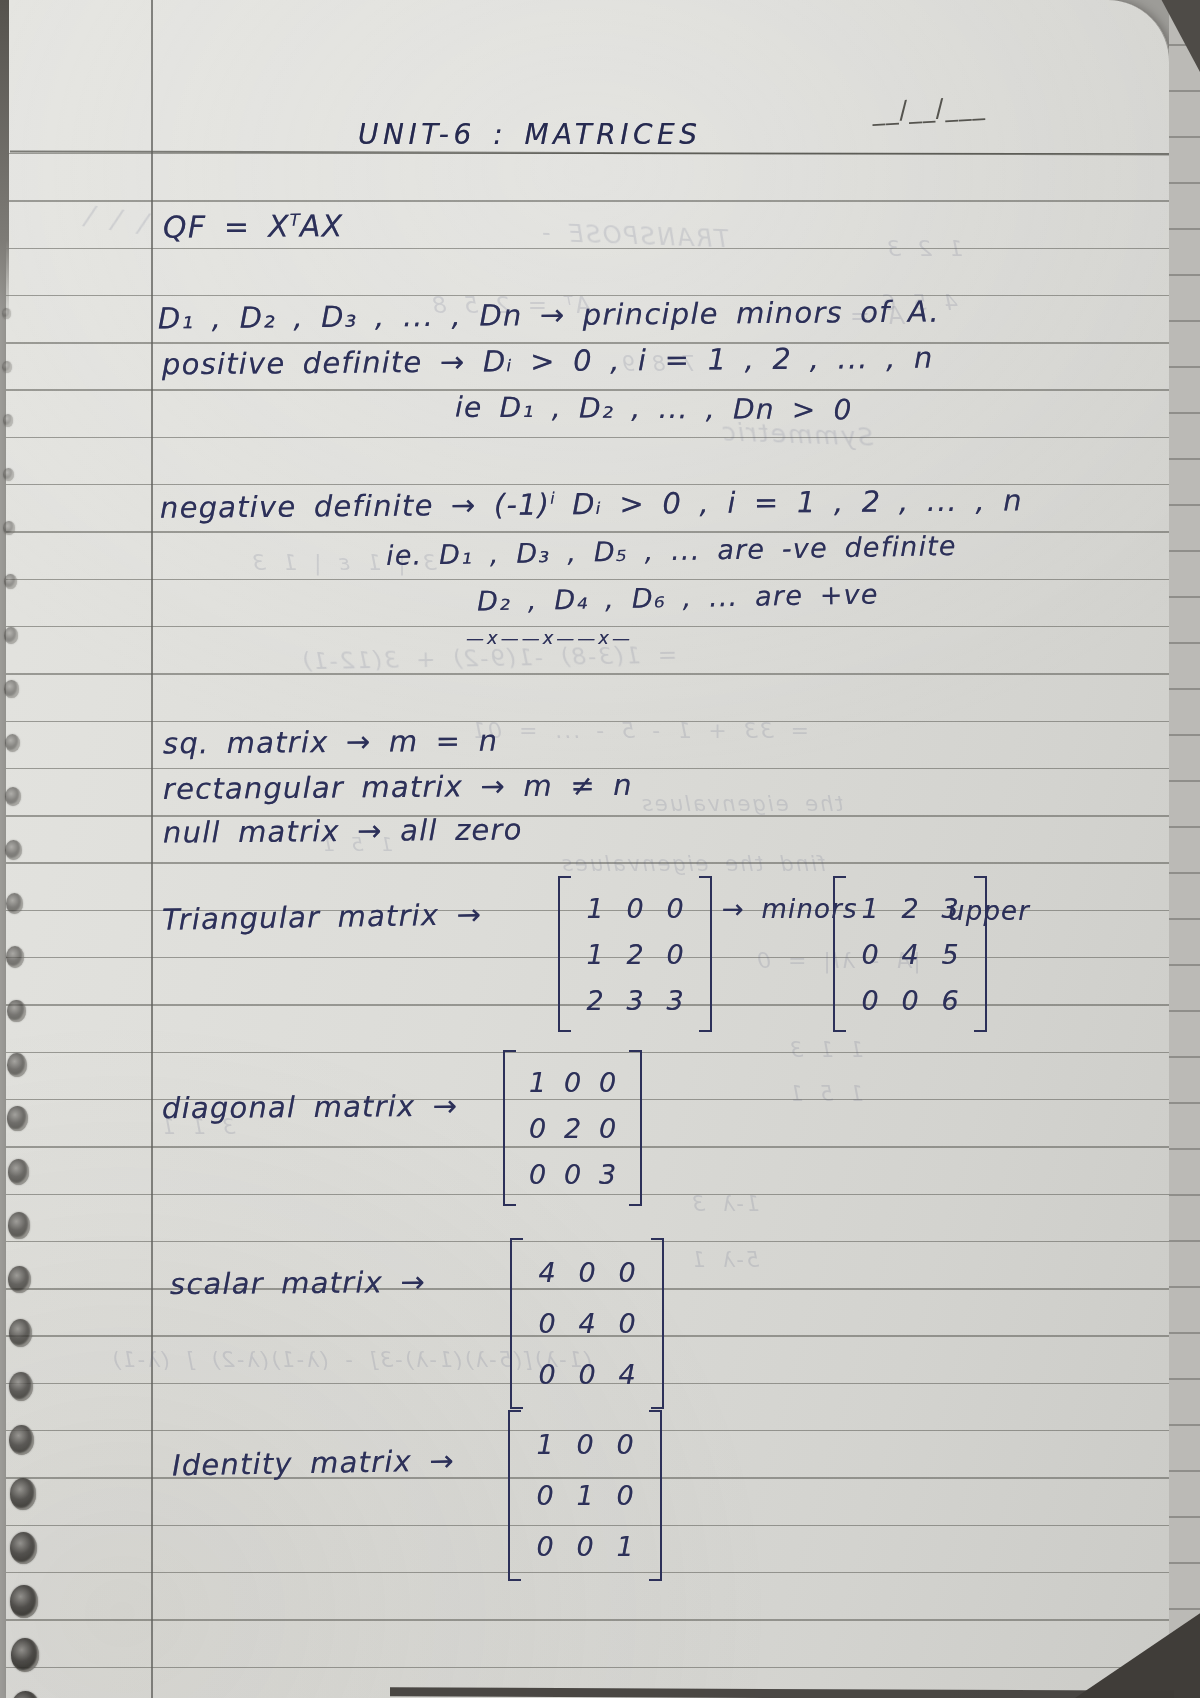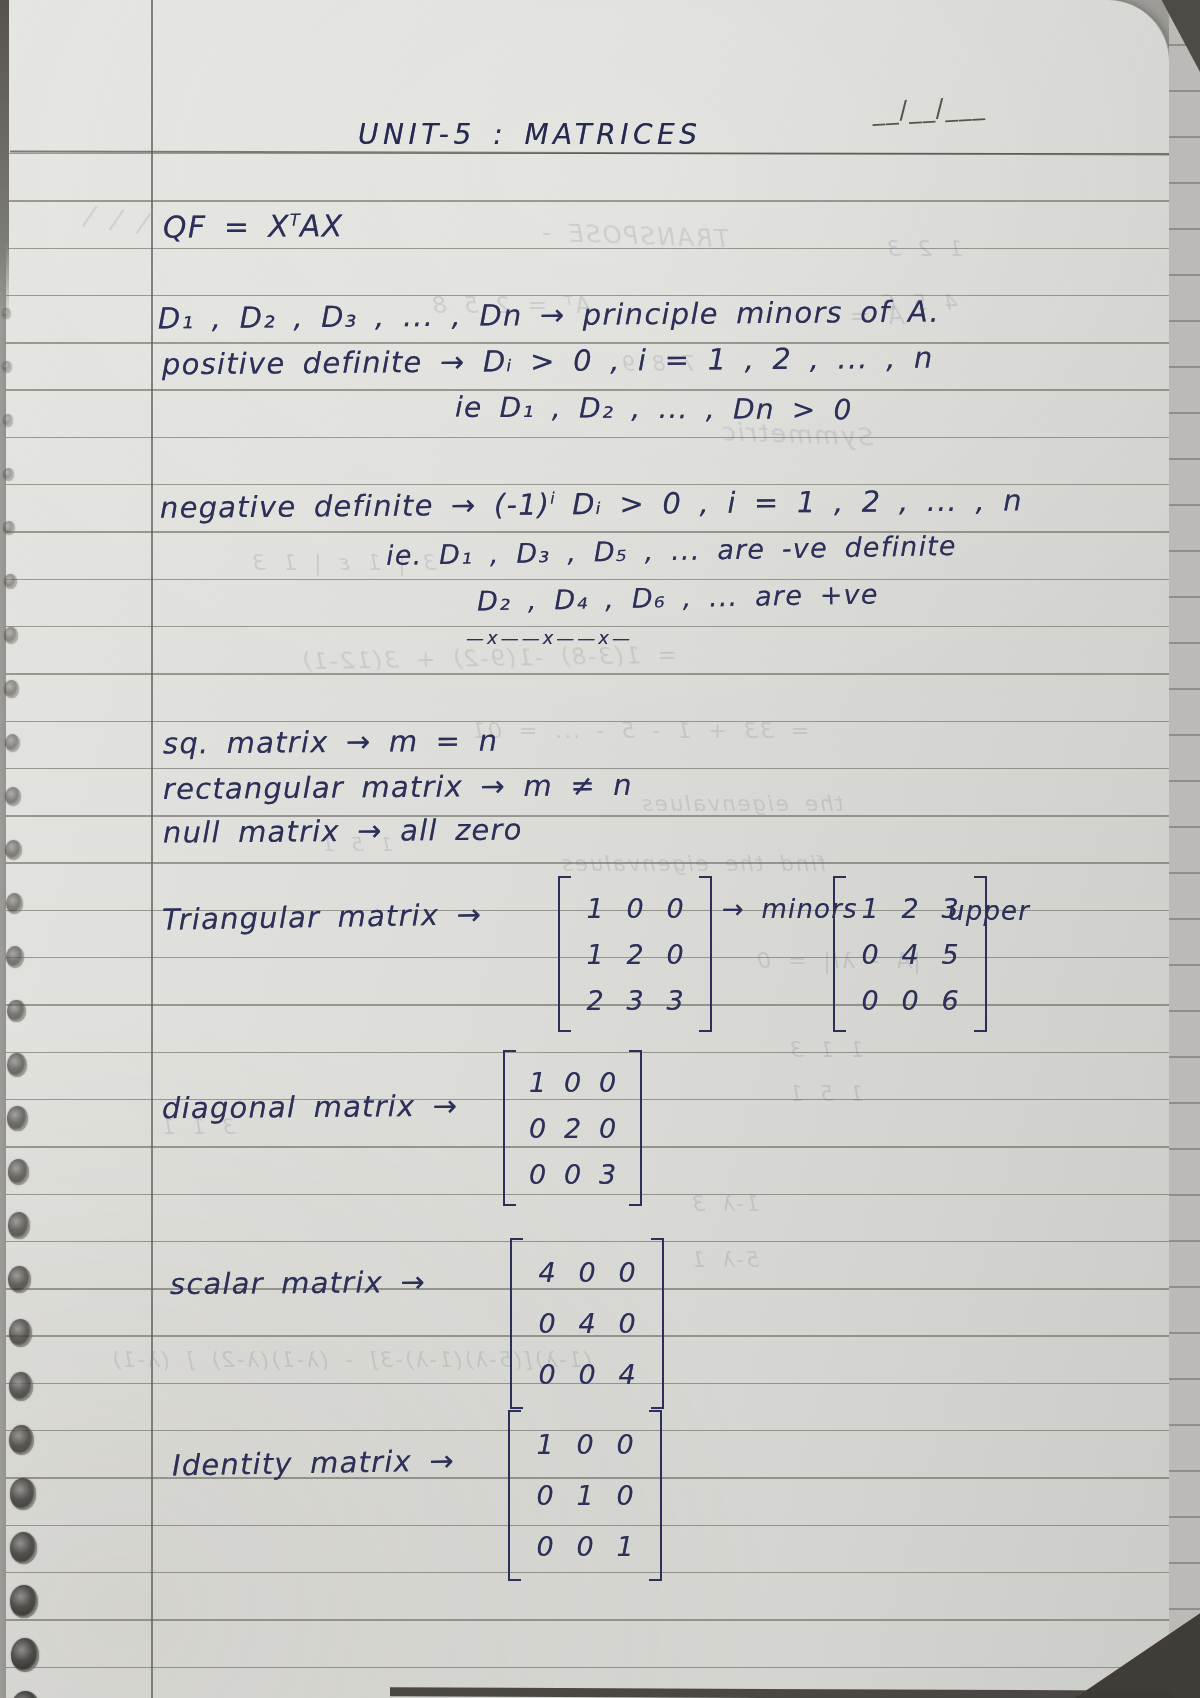--- a/index.html
+++ b/index.html
@@ -134,21 +134,21 @@
       <div class="bleed" style="left: 560px; top: 852px; font-size: 21px; transform: scaleX(-1) rotate(0deg);">find the eigenvalues</div>
       <div class="bleed" style="left: 755px; top: 948px; font-size: 22px; transform: scaleX(-1) rotate(0deg);">|A - λI| = 0</div>
       <div class="bleed" style="left: 788px; top: 1038px; font-size: 21px; transform: scaleX(-1) rotate(0deg);">1  1  3</div>
       <div class="bleed" style="left: 788px; top: 1082px; font-size: 21px; transform: scaleX(-1) rotate(0deg);">1  5  1</div>
       <div class="bleed" style="left: 160px; top: 1115px; font-size: 21px; transform: scaleX(-1) rotate(0deg);">3  1  1</div>
       <div class="bleed" style="left: 690px; top: 1192px; font-size: 21px; transform: scaleX(-1) rotate(0deg);">1-λ     3</div>
       <div class="bleed" style="left: 690px; top: 1248px; font-size: 21px; transform: scaleX(-1) rotate(0deg);">5-λ     1</div>
       <div class="bleed" style="left: 110px; top: 1348px; font-size: 21px; transform: scaleX(-1) rotate(0deg);">(1-λ)[(5-λ)(1-λ)-3] - (λ-1)(λ-2) ] (λ-1)</div>
     </div>
 
-  <div class="title" style="left:358px;top:118px">UNIT-5 : MATRICES</div>
+  <div class="title" style="left:358px;top:118px">UNIT-6 : MATRICES</div>
   <div class="date-marks" style="left:872px;top:94px">__/__/___</div>
 
   <div class="hw rotA" style="left:163px;top:210px;font-size:30px">
     <span>QF = X</span><span class="sup">T</span><span>AX</span>
   </div>
 
   <div class="hw rotA" style="left:158px;top:300px">D₁ , D₂ , D₃ , ... , Dn  →  principle minors of A.</div>
 
   <div class="hw rotA" style="left:162px;top:346px">positive definite  →   Dᵢ &gt; 0  ,  i = 1 , 2 , ... , n</div>
 

